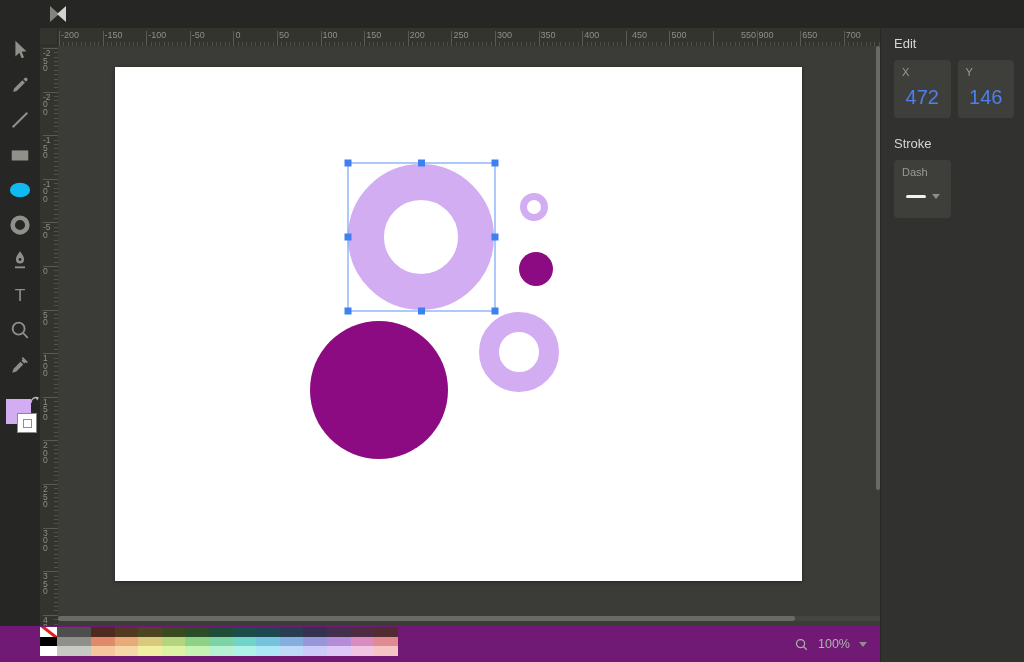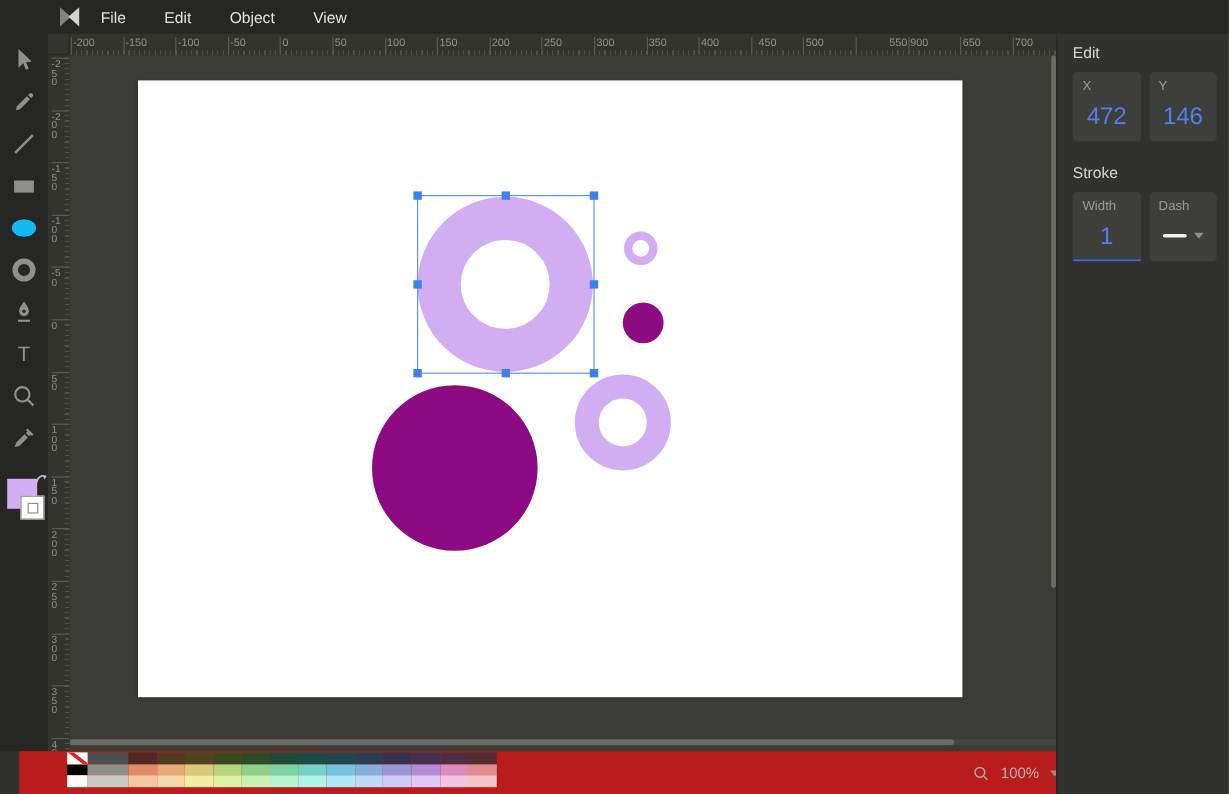--- a/index.html
+++ b/index.html
@@ -57,45 +57,39 @@
   .field-label { position:absolute; left:8px; top:6px; font-size:11px; color:#9b9b95; }
   .field-value { position:absolute; left:0; right:0; top:26px; text-align:center;
                  font-size:20px; color:#4d80ec; }
   .field-box.focused { border-bottom:2px solid #3a6ad8; border-bottom-left-radius:2px; border-bottom-right-radius:2px; }
   .dash-content { position:absolute; left:0; right:0; top:34px; display:flex; align-items:center; justify-content:center; gap:6px; }
   .dash-bar { width:20px; height:3px; background:#f2f2f0; border-radius:1.5px; }
   .caret-down { width:0; height:0; border-left:4.5px solid transparent; border-right:4.5px solid transparent;
                 border-top:5px solid #8f8f89; }
 
   
-  .bottombar { position:absolute; left:16px; top:626px; width:880px; height:36px; background:#b91c1c; z-index:20; }
+  .bottombar { position:absolute; left:0; top:626px; width:880px; height:36px; background:#701a75; z-index:20; }
   .palette { position:absolute; left:40px; top:1px; height:29px; display:flex; }
   .pal-col { display:flex; flex-direction:column; height:29px; }
   .pal-cell { flex:1; }
   .pal-cell.none { background:#ffffff; position:relative; overflow:hidden; }
   .pal-cell.none::after { content:""; position:absolute; left:-4px; top:4px; width:28px; height:3px;
                           background:#e02020; transform:rotate(38deg); }
   .zoom-control { position:absolute; right:13px; top:0; height:36px; display:flex; align-items:center; gap:9px; }
   .zoom-value { color:#b4b4af; font-size:12.5px; }
 </style>
 </head>
 <body>
 
 <div class="menubar">
   <div class="logo">
     <svg width="24" height="24" viewBox="0 0 24 24">
       <polygon points="4,4 13,12 4,20" fill="#83837e"></polygon>
       <polygon points="20,4 20,20 11,12" fill="#d2d2ce"></polygon>
     </svg>
-  </div>
-  <div class="menu-items">
-    <span class="menu-item">File</span>
-    <span class="menu-item">Edit</span>
-    <span class="menu-item">Object</span>
-    <span class="menu-item">View</span>
   </div>
 </div>
 
 <div class="toolbar">
   <div class="tool">
     <svg width="22" height="22" viewBox="0 0 24 24">
         <path d="M7 2 L7 19 L11.3 15 L13.8 21 L16.4 19.8 L13.8 14 L19 13.4 Z" fill="#90908a"></path>
       </svg>
   </div>
   <div class="tool">
@@ -267,24 +261,20 @@
       <span class="field-label">X</span>
       <span class="field-value">472</span>
     </div>
     <div class="field-box">
       <span class="field-label">Y</span>
       <span class="field-value">146</span>
     </div>
   </div>
   <div class="panel-title">Stroke</div>
   <div class="field-row">
-    <div class="field-box focused">
-      <span class="field-label">Width</span>
-      <span class="field-value">1</span>
-    </div>
     <div class="field-box">
       <span class="field-label">Dash</span>
       <span class="dash-content">
         <span class="dash-bar"></span>
         <span class="caret-down"></span>
       </span>
     </div>
   </div>
 </div>
 

